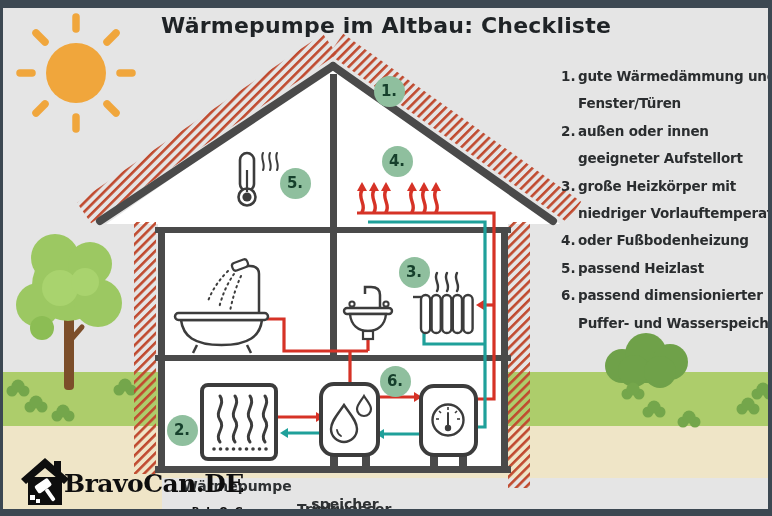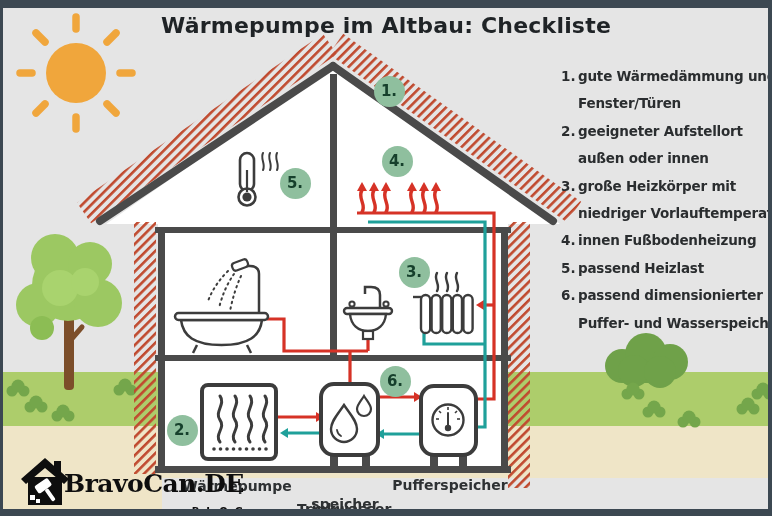--- a/index.html
+++ b/index.html
@@ -318,35 +318,35 @@
     <div class="cl-item">
       <span class="cl-num">1.</span>
       <div class="cl-lines">
         <div>gute Wärmedämmung und</div>
         <div>Fenster/Türen</div>
       </div>
     </div>
     <div class="cl-item">
       <span class="cl-num">2.</span>
       <div class="cl-lines">
+        <div>außen oder innen</div>
         <div>geeigneter Aufstellort</div>
-        <div>außen oder innen</div>
       </div>
     </div>
     <div class="cl-item">
       <span class="cl-num">3.</span>
       <div class="cl-lines">
         <div>große Heizkörper mit</div>
         <div>niedriger Vorlauftemperatur</div>
       </div>
     </div>
     <div class="cl-item">
       <span class="cl-num">4.</span>
       <div class="cl-lines">
-        <div>innen Fußbodenheizung</div>
+        <div>oder Fußbodenheizung</div>
       </div>
     </div>
     <div class="cl-item">
       <span class="cl-num">5.</span>
       <div class="cl-lines">
         <div>passend Heizlast</div>
       </div>
     </div>
     <div class="cl-item">
       <span class="cl-num">6.</span>
@@ -360,21 +360,20 @@
   <div class="badge" style="left:373.5px;top:75.5px;">1.</div>
   <div class="badge" style="left:166.5px;top:414.5px;">2.</div>
   <div class="badge" style="left:398.5px;top:256.5px;">3.</div>
   <div class="badge" style="left:381.5px;top:145.5px;">4.</div>
   <div class="badge" style="left:279.5px;top:167.5px;">5.</div>
   <div class="badge" style="left:379.5px;top:365.5px;">6.</div>
 
   <div class="equip-label" style="left:237px;top:478px;">Wärmepumpe</div>
   <div class="equip-label" style="left:347px;top:501px;">Trinkwasser-</div>
   <div class="equip-label" style="left:345px;top:496px;">speicher</div>
-  <div class="equip-label" style="left:450px;top:477px;">Pufferspeicher</div>
 
   <div class="logo">
     <div class="logo-row">
       <svg width="50" height="50" viewBox="0 0 50 50">
         <rect x="34" y="6" width="7" height="12" fill="#0E0E0E"></rect>
         <polygon points="1,24 25,3 49,24 44,29 25,13 6,29" fill="#0E0E0E"></polygon>
         <rect x="8" y="22" width="34" height="28" fill="#0E0E0E"></rect>
         <g transform="rotate(-35 24 32)">
           <rect x="16" y="26" width="16" height="9" rx="2" fill="#FFFFFF"></rect>
           <rect x="22.5" y="35" width="4" height="14" rx="1.5" fill="#FFFFFF"></rect>

